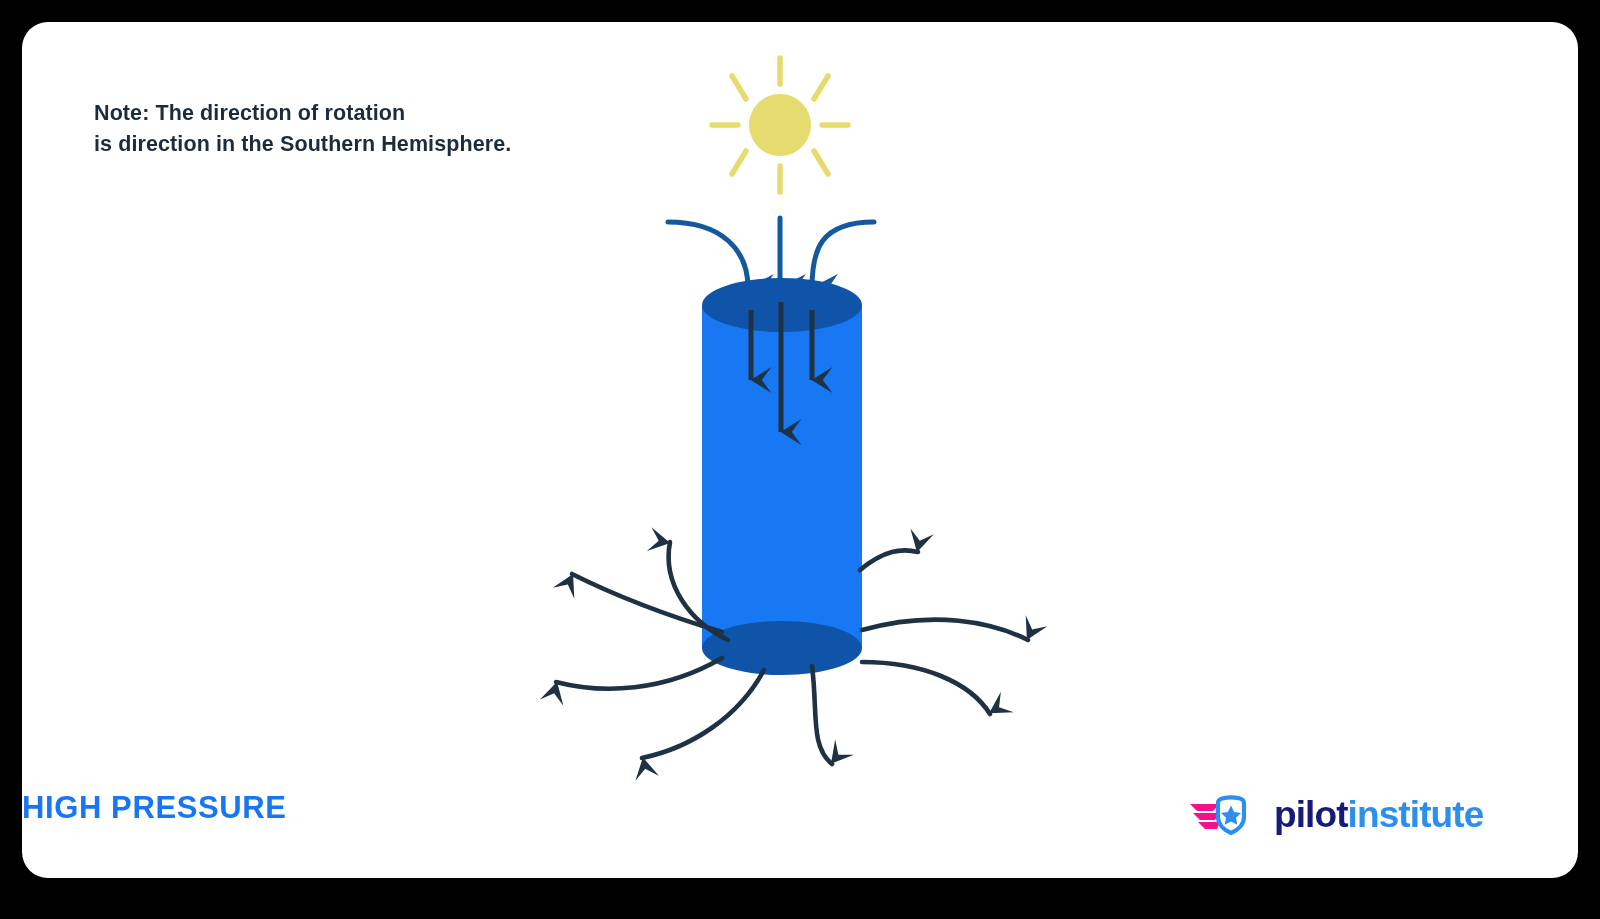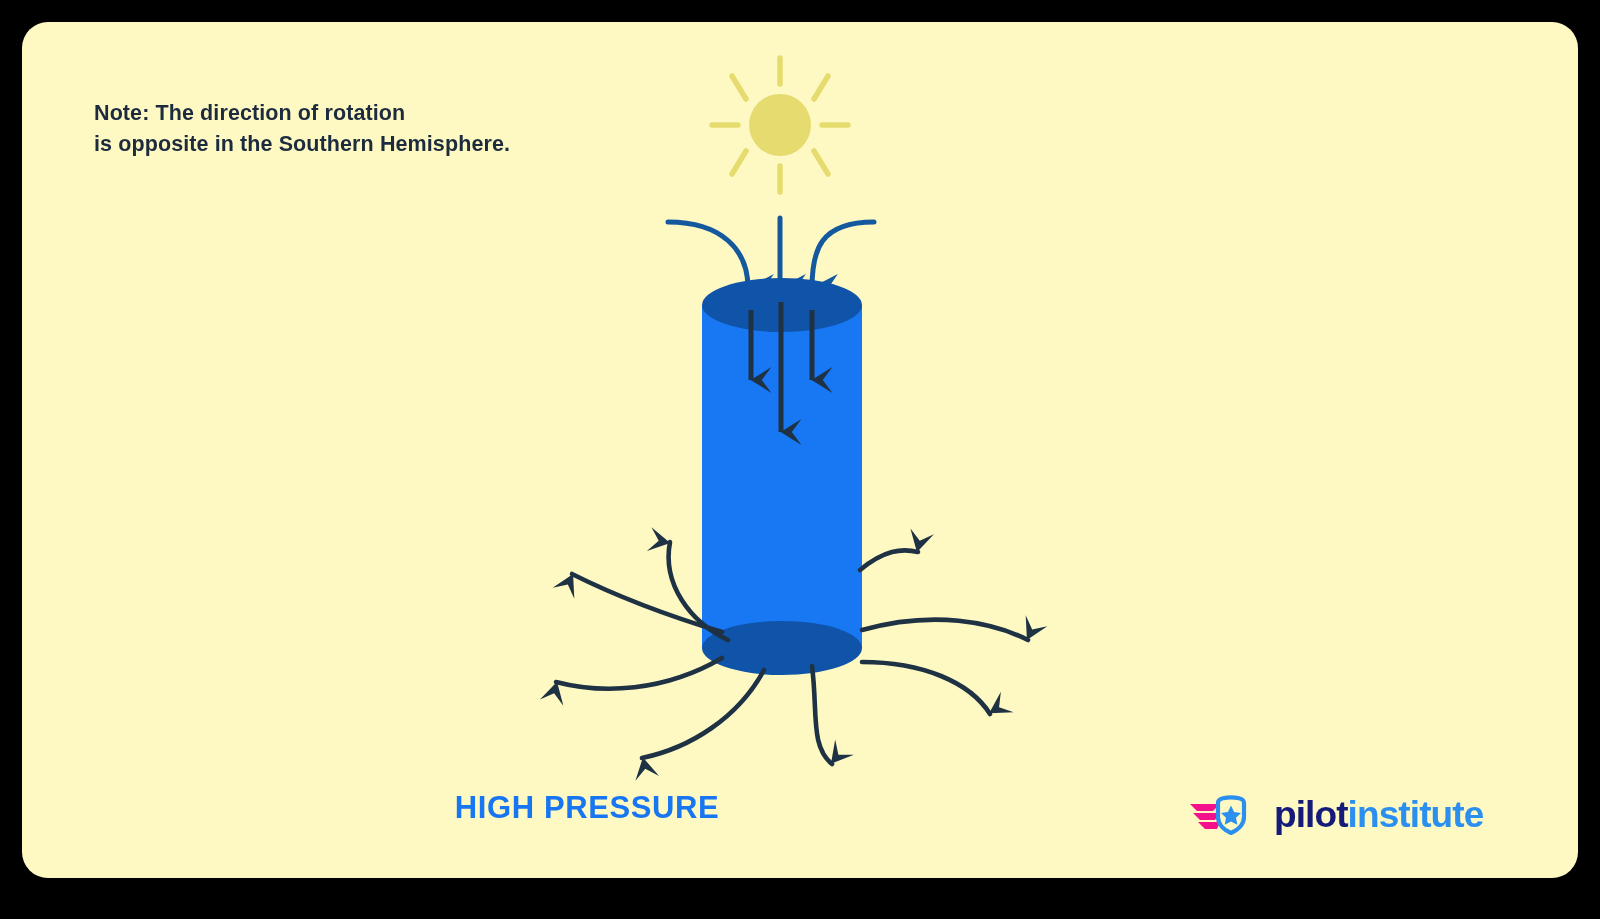--- a/index.html
+++ b/index.html
@@ -19,21 +19,21 @@
     width: 1600px;
     height: 919px;
     background: #000000;
   }
   #card {
     position: absolute;
     left: 22px;
     top: 22px;
     width: 1556px;
     height: 856px;
-    background: #fef9c3;
+    background: #ffffff;
     border-radius: 26px;
     overflow: hidden;
   }
   #diagram-svg {
     position: absolute;
     left: 0;
     top: 0;
     width: 1556px;
     height: 856px;
     display: block;
@@ -48,21 +48,20 @@
     line-height: 31px;
     letter-spacing: 0.1px;
     white-space: nowrap;
   }
   .note-line { display: block; }
   .caption {
     position: absolute;
     left: 0;
     top: 768px;
     width: 1130px;
-    text-align: center;
     color: #1876F2;
     font-size: 31px;
     font-weight: 700;
     letter-spacing: 0.6px;
   }
   .logo {
     position: absolute;
     left: 1168px;
     top: 770px;
     display: flex;
@@ -146,21 +145,21 @@
         <path d="M 840 640 C 900 640 948 660 968 692" marker-end="url(#outflow-head)"></path>
 
         <path d="M 840 608 C 912 588 970 600 1006 618" marker-end="url(#outflow-head)"></path>
 
         <path d="M 838 548 C 862 528 880 526 896 530" marker-end="url(#outflow-head)"></path>
       </g>
     </svg>
 
     <div class="note-block">
       <span class="note-line">Note: The direction of rotation</span>
-      <span class="note-line">is opposite in the Southern Hemisphere.</span>
+      <span class="note-line">is direction in the Southern Hemisphere.</span>
     </div>
 
     <div class="caption">HIGH PRESSURE</div>
 
     <div class="logo">
       <svg width="68" height="44" viewBox="0 0 68 44">
 
         <g fill="#F4118C">
           <path d="M 0 12 L 30 12 L 23 19 L 7 19 Z"></path>
           <path d="M 3 21 L 30 21 L 25 28 L 10 28 Z"></path>

